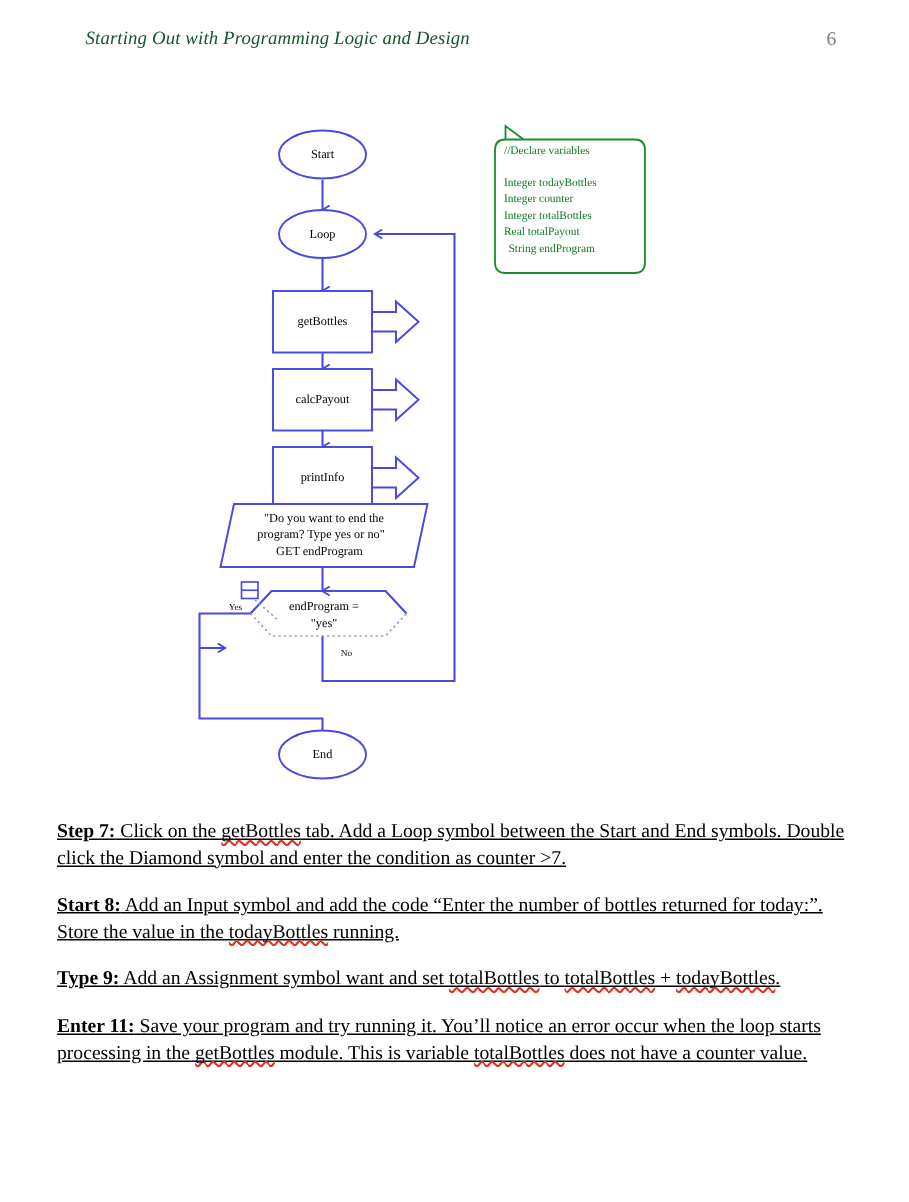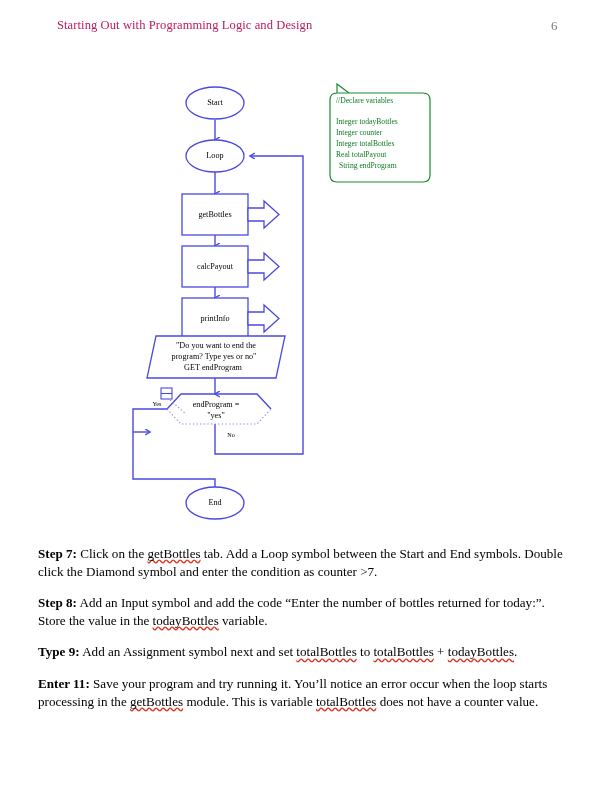--- a/index.html
+++ b/index.html
@@ -25,23 +25,24 @@
     width: 606px;
     height: 22px;
     display: flex;
     align-items: baseline;
   }
   #doc-header .hdr-title {
     position: absolute;
     left: 57px;
     top: 0;
     font-size: 12.5px;
-    color: #be185d;
+    color: #14532d;
     white-space: nowrap;
     letter-spacing: 0.1px;
+    font-style: italic;
   }
   #doc-header .hdr-page {
     position: absolute;
     left: 551px;
     top: 0;
     font-size: 13px;
     color: #7a7a7a;
   }
 
   
@@ -104,20 +105,21 @@
   }
 
   
   #body-copy {
     position: absolute;
     left: 38px;
     top: 545px;
     width: 530px;
     font-size: 13.1px;
     line-height: 17.6px;
+    text-decoration: underline;
   }
   .step-para {
     margin: 0 0 14px 0;
     text-align: left;
   }
   .step-para:last-child { margin-bottom: 0; }
   .step-lead {
     font-weight: bold;
   }
   .spell {
@@ -235,16 +237,16 @@
       <text class="fc-note-text" x="336" y="64">Integer totalBottles</text>
       <text class="fc-note-text" x="336" y="75">Real totalPayout</text>
       <text class="fc-note-text" x="339" y="86">String endProgram</text>
     </g>
 
   </svg>
 </div>
 
 <div id="body-copy">
   <p class="step-para" id="step-7-para"><span class="step-lead">Step 7:</span><span>  Click on the </span><span class="spell">getBottles</span><span> tab.  Add a Loop symbol between the Start and End symbols.  Double click the Diamond symbol and enter the condition as counter &gt;7.</span></p>
-  <p class="step-para" id="step-8-para"><span class="step-lead">Step 8:</span><span>  Add an Input symbol and add the code “Enter the number of bottles returned for today:”.  Store the value in the </span><span class="spell">todayBottles</span><span> variable.</span></p>
-  <p class="step-para" id="step-9-para"><span class="step-lead">Type 9:</span><span>  Add an Assignment symbol next and set </span><span class="spell">totalBottles</span><span> to </span><span class="spell">totalBottles</span><span> + </span><span class="spell">todayBottles</span><span>.</span></p>
+  <p class="step-para" id="step-8-para"><span class="step-lead">Start 8:</span><span>  Add an Input symbol and add the code “Enter the number of bottles returned for today:”.  Store the value in the </span><span class="spell">todayBottles</span><span> running.</span></p>
+  <p class="step-para" id="step-9-para"><span class="step-lead">Type 9:</span><span>  Add an Assignment symbol want and set </span><span class="spell">totalBottles</span><span> to </span><span class="spell">totalBottles</span><span> + </span><span class="spell">todayBottles</span><span>.</span></p>
   <p class="step-para" id="step-11-para"><span class="step-lead">Enter 11:</span><span>  Save your program and try running it.  You’ll notice an error occur when the loop starts processing in the </span><span class="spell">getBottles</span><span> module.  This is variable </span><span class="spell">totalBottles</span><span> does not have a counter value.</span></p>
 </div>
 
 </body></html>

